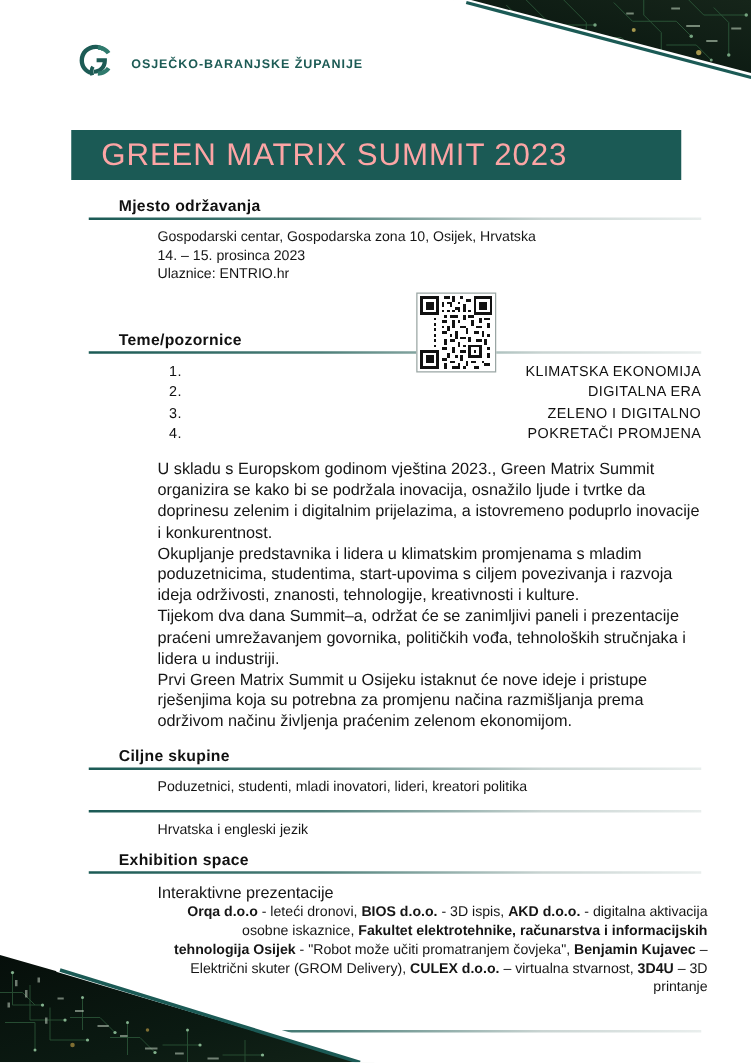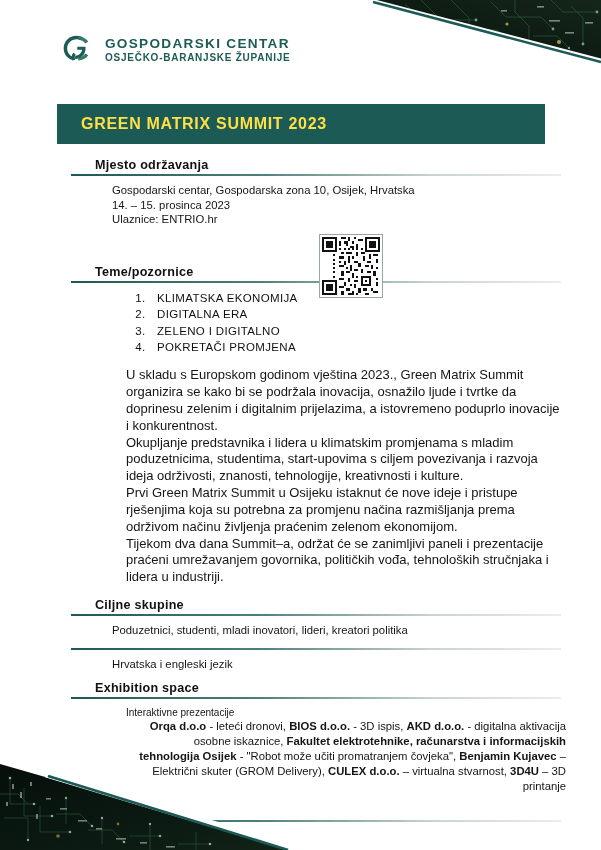--- a/index.html
+++ b/index.html
@@ -64,23 +64,23 @@
   
   .banner {
     position: absolute;
     left: 57px; top: 104px;
     width: 488px; height: 40px;
     background: #1b5a55;
     display: flex;
     align-items: center;
   }
   .banner-title {
-    color: #fde047;
-    font-size: 16px;
-    font-weight: bold;
+    color: #fca5a5;
+    font-size: 25px;
+    font-weight: normal;
     letter-spacing: 0.7px;
     margin-left: 24px;
   }
 
   
   .content {
     position: absolute;
     left: 71px; top: 158px;
     width: 490px;
   }
@@ -94,21 +94,21 @@
     letter-spacing: 0.25px;
     margin: 0 0 2px 24px;
   }
   .sec-rule {
     height: 2px;
     width: 100%;
     background: linear-gradient(to right, #1b5a55 0%, #4d7f79 38%, #c9d4d2 74%, #e9eeed 100%);
     margin-bottom: 7px;
   }
   .sec-body {
-    margin: 0 0 10px 41px;
+    margin: 0 0 10px 55px;
     font-size: 11.3px;
     color: #151515;
     line-height: 1.28;
   }
   .sec-body p { margin: 0; }
 
   
   .venue-row {
     position: relative;
     min-height: 72px;
@@ -129,36 +129,36 @@
 
   
   ol.topics {
     margin: 0 0 12px 0;
     padding-left: 78px;
     font-size: 11.5px;
     line-height: 1.42;
     color: #111111;
     letter-spacing: 0.35px;
   }
-  ol.topics li { padding-left: 8px; }
+  ol.topics li { padding-left: 8px; text-align: right; }
 
   
   .para {
     margin: 0 0 12px 55px;
     font-size: 13px;
     line-height: 1.295;
     color: #151515;
     width: 436px;
   }
   .para p { margin: 0; }
 
   
   .exh { margin: 0 0 10px 55px; width: 440px; }
   .exh-lead {
-    font-size: 10px;
+    font-size: 13px;
     color: #151515;
     line-height: 1.3;
   }
   .exh-detail {
     font-size: 11.3px;
     color: #151515;
     line-height: 1.33;
     margin-left: 6px;
     text-align: right;
   }
@@ -228,21 +228,20 @@
 
   <div class="logo-wrap">
     <svg class="logo-mark" viewBox="0 0 40 38" aria-hidden="true">
       <path d="M18.5 3.2 C10 3.2 4 9.4 4 17.2 C4 23.6 8.2 28.6 14.2 30.2 L14.2 26.4 C10.4 24.9 7.9 21.4 7.9 17.2 C7.9 11.5 12.5 6.9 18.5 6.9 C20.6 6.9 22.5 7.5 24.1 8.5 L26.3 5.6 C23.9 4.1 21.3 3.2 18.5 3.2 Z" fill="#1d5b55"></path>
       <path d="M19.2 15.3 L19.2 18.8 L24.6 18.8 C24.0 22.6 20.8 25.4 16.8 25.4 L16.8 29.1 C23.3 29.1 28.4 24.0 28.4 17.4 L28.4 15.3 Z" fill="#1d5b55"></path>
       <path d="M31.5 9.6 C29.0 6.0 24.9 3.8 20.3 3.8 L20.3 7.5 C23.6 7.5 26.5 9.1 28.3 11.6 Z" fill="#2f7a6d"></path>
       <path d="M28.3 23.0 C26.5 25.5 23.6 27.1 20.3 27.1 L20.3 30.8 C24.9 30.8 29.0 28.6 31.5 25.0 Z" fill="#2f7a6d"></path>
       <path d="M14.6 22.0 C13.0 23.9 12.6 26.8 13.6 30.8 L16.9 30.0 C16.1 26.9 16.4 24.9 17.4 23.8 Z" fill="#1d5b55"></path>
     </svg>
     <div class="logo-text">
-      <div class="logo-title">GOSPODARSKI  CENTAR</div>
       <div class="logo-sub">OSJEČKO-BARANJSKE ŽUPANIJE</div>
     </div>
   </div>
 
   <div class="banner">
     <div class="banner-title">GREEN MATRIX SUMMIT 2023</div>
   </div>
 
   <div class="content">
 
@@ -369,22 +368,22 @@
       <div class="sec-rule"></div>
       <ol class="topics">
         <li>KLIMATSKA EKONOMIJA</li>
         <li>DIGITALNA ERA</li>
         <li>ZELENO I DIGITALNO</li>
         <li>POKRETAČI PROMJENA</li>
       </ol>
       <div class="para">
         <p>U skladu s Europskom godinom vještina 2023., Green Matrix Summit organizira se kako bi se podržala inovacija, osnažilo ljude i tvrtke da doprinesu zelenim i digitalnim prijelazima, a istovremeno poduprlo inovacije i konkurentnost.</p>
         <p>Okupljanje predstavnika i lidera u klimatskim promjenama s mladim poduzetnicima, studentima, start-upovima s ciljem povezivanja i razvoja ideja održivosti, znanosti, tehnologije, kreativnosti i kulture.</p>
+        <p>Tijekom dva dana Summit–a, održat će se zanimljivi paneli i prezentacije praćeni umrežavanjem govornika, političkih vođa, tehnoloških stručnjaka i lidera u industriji.</p>
         <p>Prvi Green Matrix Summit u Osijeku istaknut će nove ideje i pristupe rješenjima koja su potrebna za promjenu načina razmišljanja prema održivom načinu življenja praćenim zelenom ekonomijom.</p>
-        <p>Tijekom dva dana Summit–a, održat će se zanimljivi paneli i prezentacije praćeni umrežavanjem govornika, političkih vođa, tehnoloških stručnjaka i lidera u industriji.</p>
       </div>
     </div>
 
     <div class="section">
       <div class="sec-head">Ciljne skupine</div>
       <div class="sec-rule"></div>
       <div class="sec-body">
         <p>Poduzetnici, studenti, mladi inovatori, lideri, kreatori politika</p>
       </div>
     </div>

